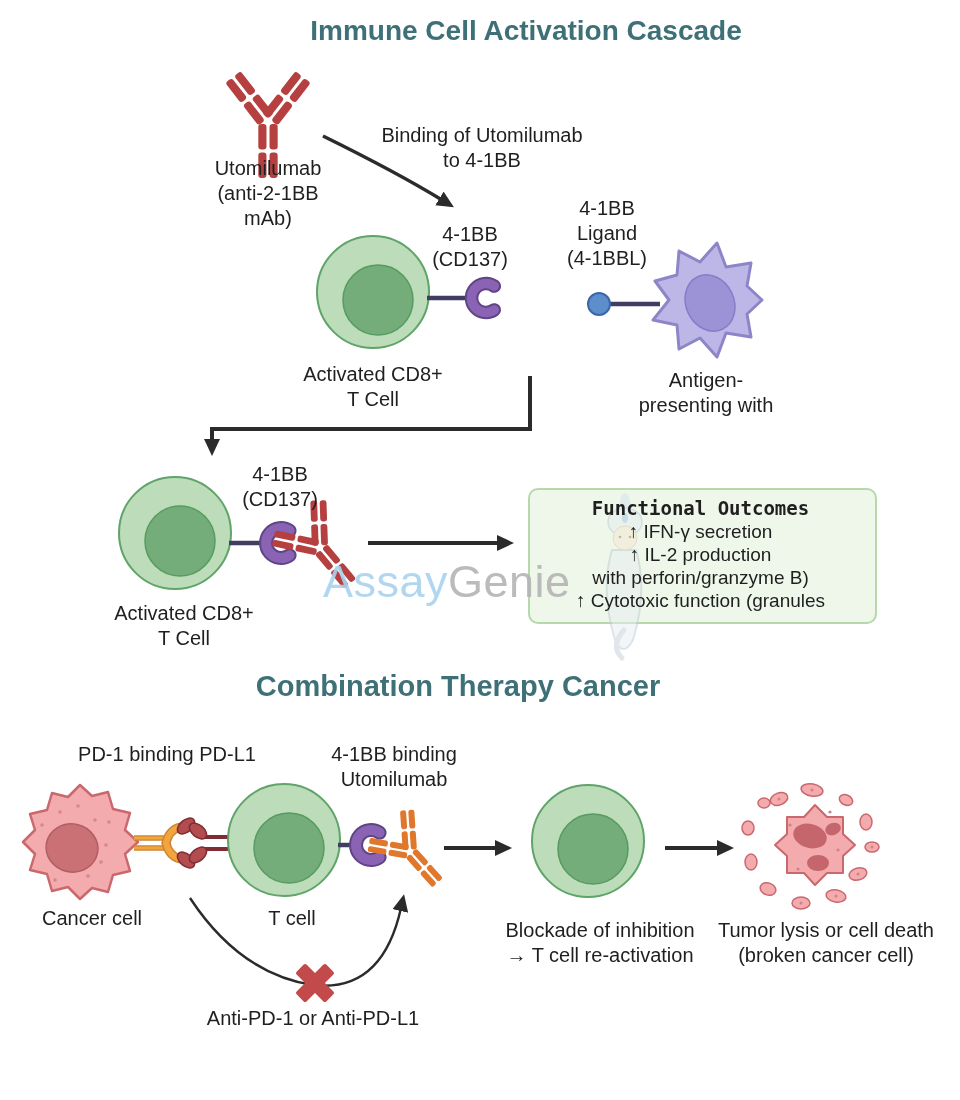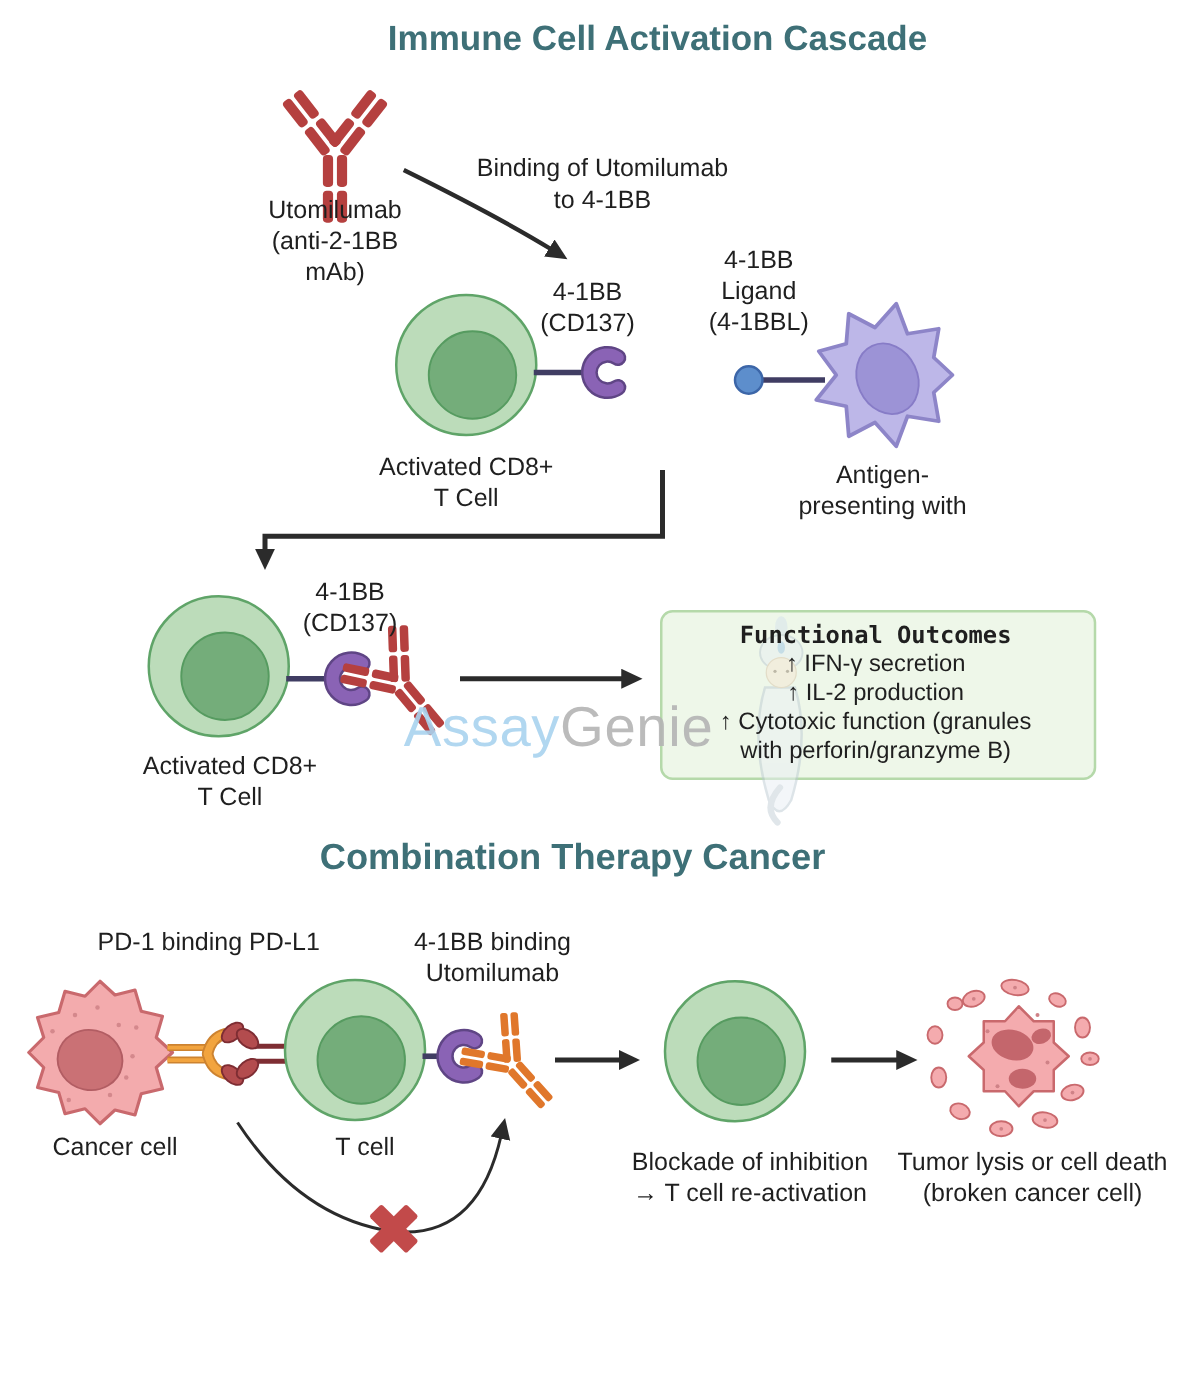--- a/index.html
+++ b/index.html
@@ -241,22 +241,22 @@
 
   <div class="lbl" style="left:184px;top:601px;">
     <span class="ln">Activated CD8+</span>
     <span class="ln">T Cell</span>
   </div>
 
   <div class="outcomes-text">
     <div class="ot">Functional Outcomes</div>
     <div class="oi">↑ IFN-γ secretion</div>
     <div class="oi">↑ IL-2 production</div>
+    <div class="oi">with perforin/granzyme B)</div>
     <div class="oi">↑ Cytotoxic function (granules</div>
-    <div class="oi">with perforin/granzyme B)</div>
   </div>
 
   <div class="ttl" style="left:458px;top:670px;font-size:29px;">Combination Therapy Cancer</div>
 
   <div class="lbl" style="left:167px;top:742px;">
     <span class="ln">PD-1 binding PD-L1</span>
   </div>
 
   <div class="lbl" style="left:394px;top:742px;">
     <span class="ln">4-1BB binding</span>
@@ -275,15 +275,16 @@
     <span class="ln">Blockade of inhibition</span>
     <span class="ln">→ T cell re-activation</span>
   </div>
 
   <div class="lbl" style="left:826px;top:918px;">
     <span class="ln">Tumor lysis or cell death</span>
     <span class="ln">(broken cancer cell)</span>
   </div>
 
   <div class="lbl" style="left:313px;top:1006px;">
+    <span class="ln">Anti-PD-1 or Anti-PD-L1</span>
   </div>
 
 </div>
 
 </body></html>

